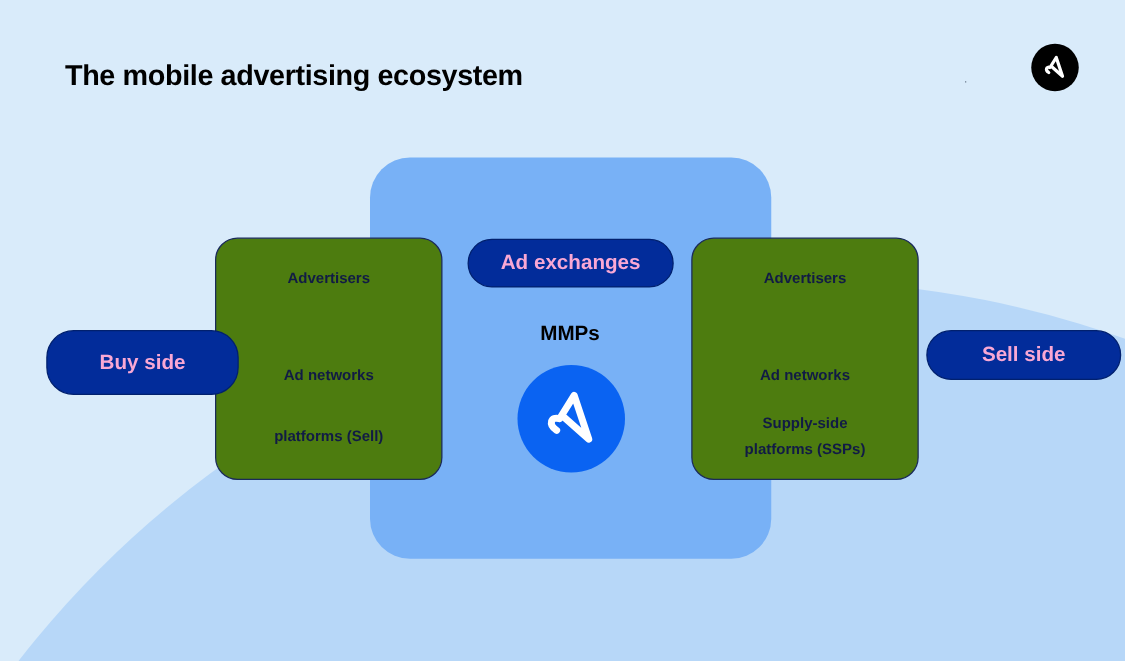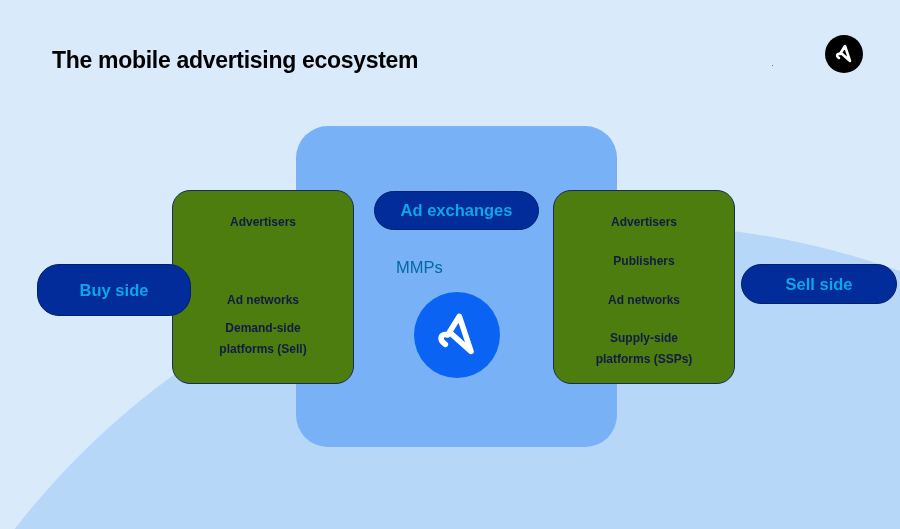--- a/index.html
+++ b/index.html
@@ -39,31 +39,31 @@
     background: #4d7c0f; border: 1.5px solid #1a2a5a; border-radius: 18px;
     box-sizing: border-box;
     color: #111b45; font-weight: 700; font-size: 12px; text-align: center;
   }
   .side-card.left { left: 172px; }
   .side-card.right { left: 553px; }
   .side-card .item {
     position: absolute; left: 0; right: 0; line-height: 21px;
   }
   .pill {
-    position: absolute; background: #022c9a; color: #0ea5e9;
+    position: absolute; background: #022c9a; color: #f9a8d4;
     font-weight: 700; font-size: 16.5px; border-radius: 22px;
     display: flex; align-items: center; justify-content: center;
     border: 1px solid #01206e; box-sizing: border-box;
   }
   .pill.buy { left: 37px; top: 264px; width: 154px; height: 52px; }
   .pill.sell { left: 741px; top: 264px; width: 156px; height: 40px; }
   .pill.exchanges { left: 374px; top: 191px; width: 165px; height: 39px; }
   .mmps {
     position: absolute; left: 396px; top: 258px; width: 120px;
-    font-weight: 400; font-size: 16.5px; color: #0369a1;
+    text-align: center; font-weight: 700; font-size: 16.5px; color: #000000;
   }
   .mmp-logo {
     position: absolute; left: 414px; top: 292px;
     width: 86px; height: 86px; border-radius: 50%; background: #0a63f2;
     display: flex; align-items: center; justify-content: center;
   }
 </style>
 </head>
 <body>
 
@@ -76,27 +76,25 @@
     <path d="M7 16 C4 14 5 11 8 12 L13 4 L18 19 L9 11" fill="none" stroke="#fff" stroke-width="2.6" stroke-linecap="round" stroke-linejoin="round"></path>
   </svg>
 </div>
 <div class="dot"></div>
 
 <div class="center-box"></div>
 
 <div class="side-card left">
   <div class="item" style="top:21px">Advertisers</div>
   <div class="item" style="top:99px">Ad networks</div>
-  <div class="item" style="top:127px">Demand-side</div>
   <div class="item" style="top:148px">platforms (Sell)</div>
 </div>
 
 <div class="side-card right">
   <div class="item" style="top:21px">Advertisers</div>
-  <div class="item" style="top:60px">Publishers</div>
   <div class="item" style="top:99px">Ad networks</div>
   <div class="item" style="top:137px">Supply-side</div>
   <div class="item" style="top:158px">platforms (SSPs)</div>
 </div>
 
 <div class="pill buy">
   <span>Buy side</span>
 </div>
 
 <div class="pill sell">

